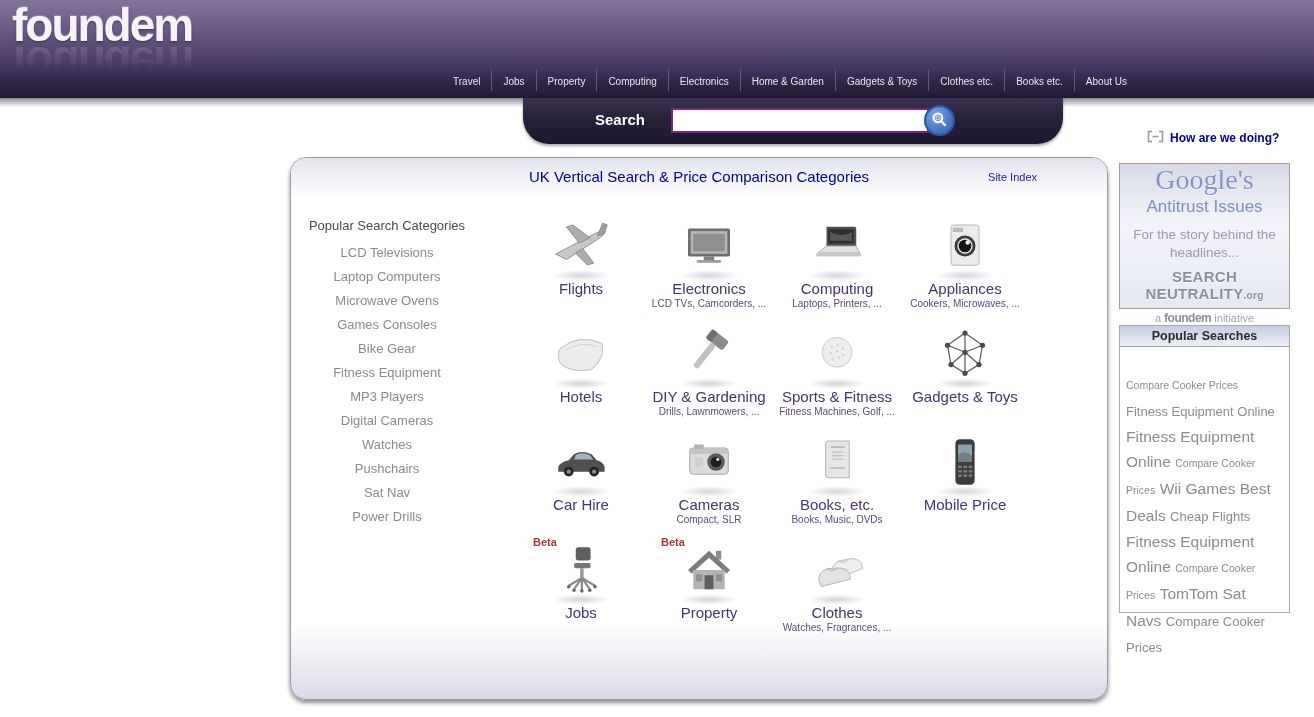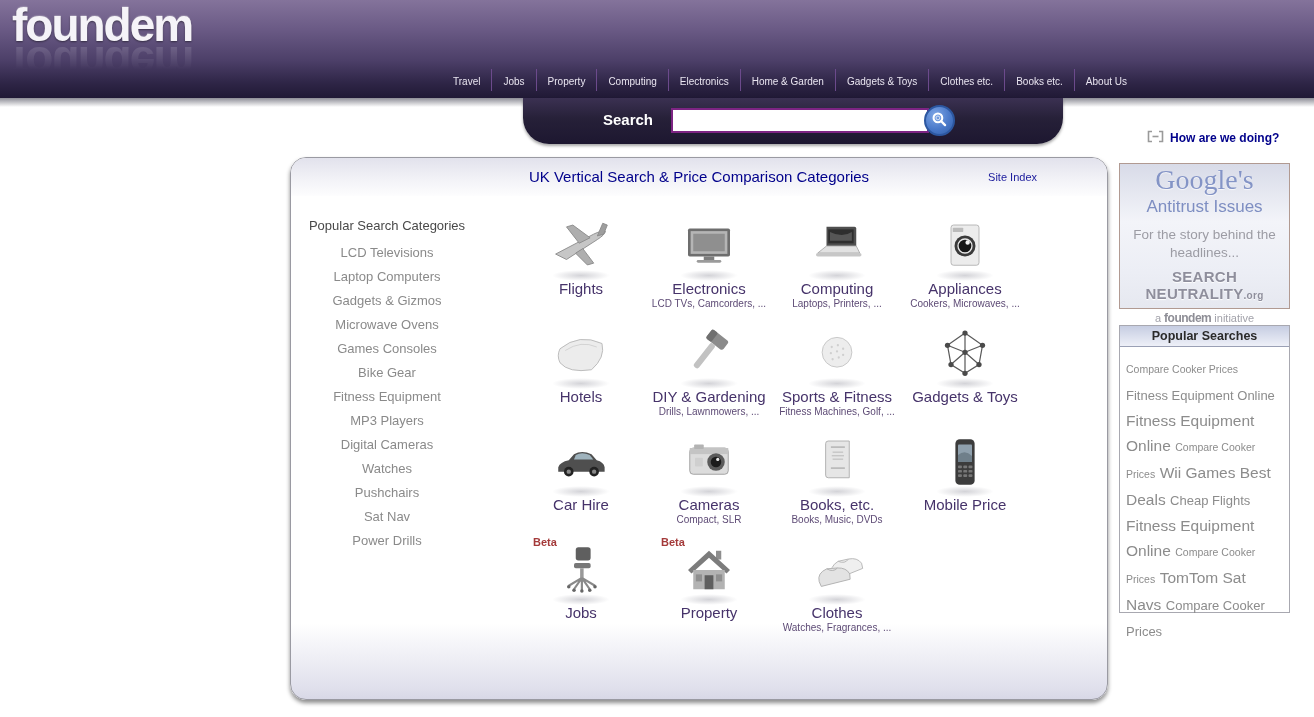--- a/index.html
+++ b/index.html
@@ -21,21 +21,21 @@
   .main-nav { position:absolute; right:176px; bottom:7px; }
   .main-nav ul { list-style:none; display:flex; align-items:center; }
   .nav-item { padding:2px 11px; border-left:1px solid #6c4a8c; cursor:pointer; }
   .nav-item:first-child { border-left:none; }
   .nav-label { color:#e9e5f0; font-size:10px; white-space:nowrap; }
 
   
   .search-tab { position:absolute; left:523px; top:98px; width:540px; height:46px;
     background:linear-gradient(180deg,#3b3152 0%, #262038 45%, #1d1730 100%);
     border-radius:0 0 26px 26px; box-shadow:0 2px 3px rgba(0,0,0,.35); }
-  .search-label { position:absolute; left:80px; top:13px; color:#fff; font-size:15px; font-weight:bold; }
+  .search-label { position:absolute; left:72px; top:13px; color:#fff; font-size:15px; font-weight:bold; }
   .search-input { position:absolute; left:148px; top:10px; width:258px; height:25px;
     border:2px solid #7d2483; background:#fff; font-size:13px; padding:0 6px; outline:none; }
   .search-button { position:absolute; left:401px; top:7px; width:31px; height:31px; border-radius:50%;
     border:2px solid #2c57a0; background:radial-gradient(circle at 35% 30%, #7ea6e6, #4a79c9 55%, #2f5ea8);
     cursor:pointer; display:flex; align-items:center; justify-content:center; }
 
   
   .feedback { position:absolute; left:1147px; top:117px; display:flex; align-items:center; gap:6px;
     cursor:pointer;margin-top:12px; }
   .feedback-label { color:#00008b; font-size:12px; font-weight:bold; }
@@ -79,21 +79,21 @@
     text-shadow:0 1px 1px #fff; }
   .promo-site-tld { font-size:10px; }
   .promo-footer { font-size:11px; color:#a2a2aa; margin-top:9px; }
   .promo-footer-brand { font-size:12px; font-weight:bold; color:#8e8e96; letter-spacing:-.5px; }
 
   .pop-searches { position:absolute; left:1119px; top:325px; width:171px; height:288px;
     border:1px solid #a8a8b0; background:#fff; }
   .pop-header { height:21px; line-height:21px; text-align:center; font-size:12.5px; font-weight:bold;
     color:#2a2a2a; border-bottom:1px solid #9aa0b5;
     background:linear-gradient(180deg,#c6cde2,#eef0f8); }
-  .tag-cloud { padding:8px 5px 0 6px; line-height:25px; }
+  .tag-cloud { padding:24px 5px 0 6px; line-height:25px; }
   .tag { color:#8c8c8c; cursor:pointer; text-decoration:none; }
   .tag-s { font-size:10.5px; }
   .tag-m { font-size:13px; }
   .tag-l { font-size:15.5px; }
 </style>
 </head>
 <body>
 
 <div class="page">
 
@@ -147,21 +147,20 @@
     <div class="panel-header">
       <h1 class="panel-title">UK Vertical Search &amp; Price Comparison Categories</h1>
       <a class="site-index">Site Index</a>
     </div>
 
     <aside class="cat-list">
       <div class="cat-list-title">Popular Search Categories</div>
       <ul id="cat-list-items">
           <li class="cat-item">LCD Televisions</li>
           <li class="cat-item">Laptop Computers</li>
-          <li class="cat-item">Gadgets &amp; Gizmos</li>
           <li class="cat-item">Microwave Ovens</li>
           <li class="cat-item">Games Consoles</li>
           <li class="cat-item">Bike Gear</li>
           <li class="cat-item">Fitness Equipment</li>
           <li class="cat-item">MP3 Players</li>
           <li class="cat-item">Digital Cameras</li>
           <li class="cat-item">Watches</li>
           <li class="cat-item">Pushchairs</li>
           <li class="cat-item">Sat Nav</li>
           <li class="cat-item">Power Drills</li>

